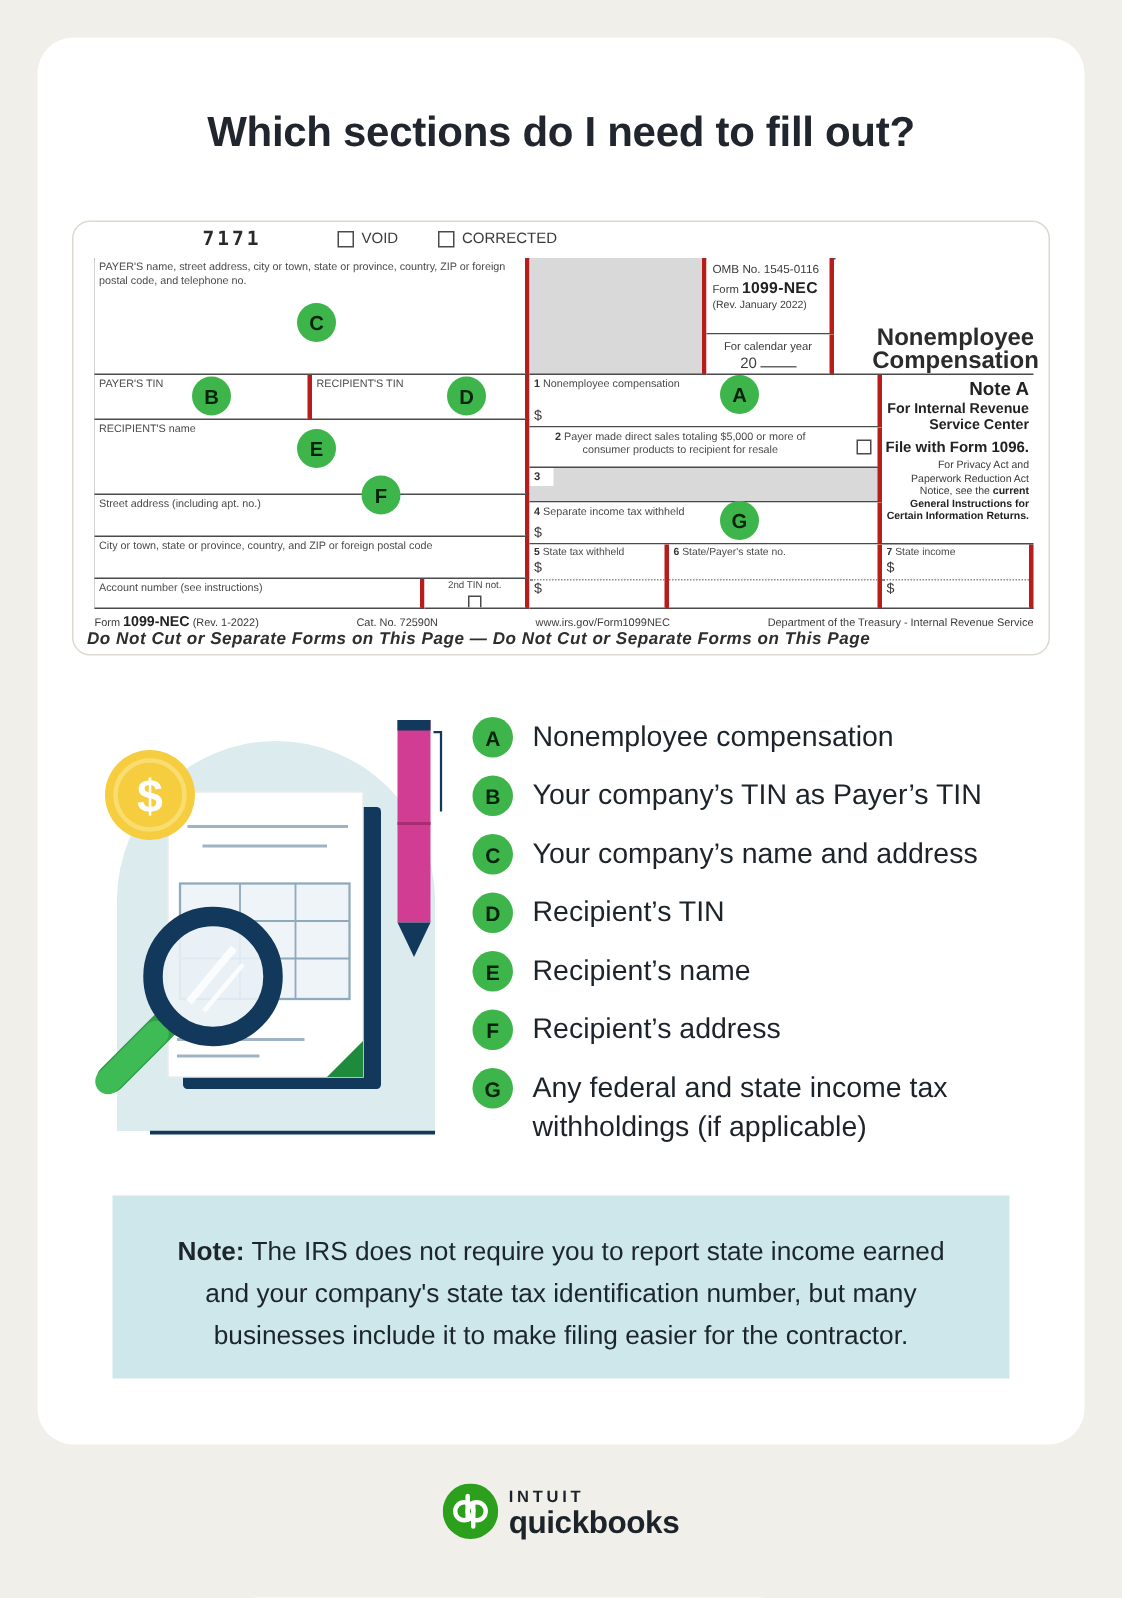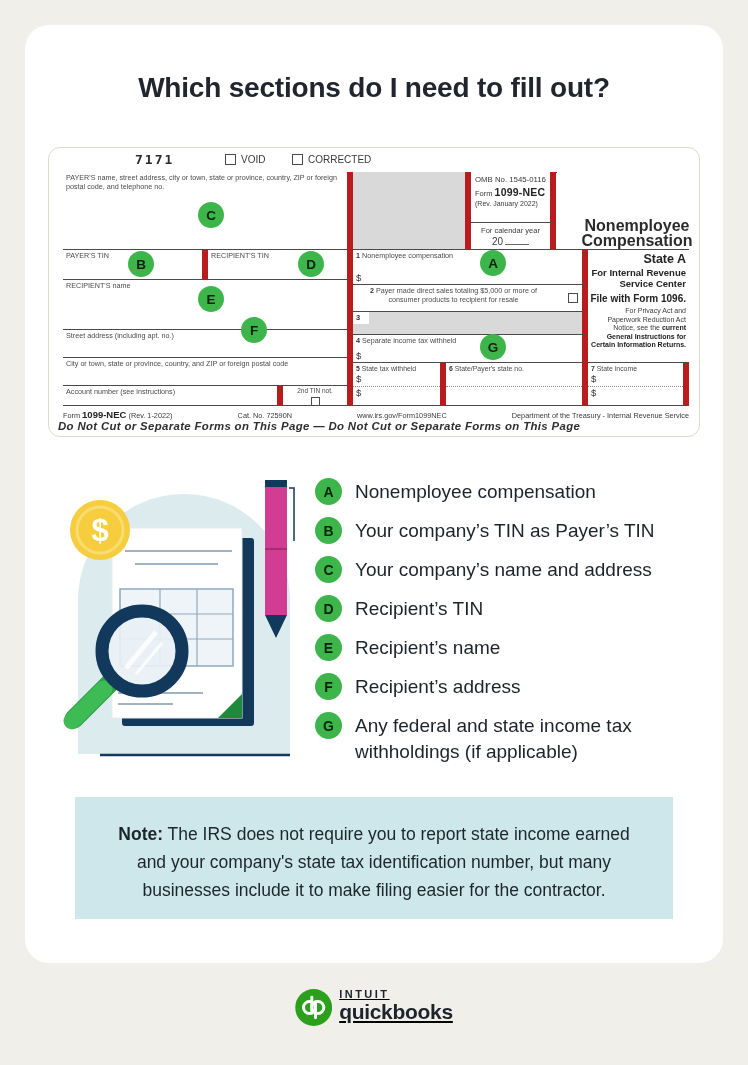--- a/index.html
+++ b/index.html
@@ -27,21 +27,21 @@
     position:absolute;left:86px;top:4px;font-family:"DejaVu Sans Mono",monospace;
     font-weight:bold;font-size:13px;letter-spacing:2px;color:#2b2b2b;
   }
   .hdr-check{position:absolute;top:6px;display:flex;gap:5px;}
   .cbx{display:inline-block;width:11px;height:11px;border:1px solid #4a4a4a;background:#fff;box-sizing:border-box;}
   .hdr-check .lbl{font-size:10px;color:#3a3a3a;}
   .ftable{position:absolute;left:14px;top:24px;width:626px;height:234px;}
   .tline-top{position:absolute;left:0;top:0;width:494px;border-top:1px solid #4a4a4a;}
   .tline-left{position:absolute;left:0;top:0;height:234px;border-left:1px solid #4a4a4a;}
   .fcell{position:absolute;box-sizing:border-box;background:#fff;overflow:hidden;}
-  .br{border-right:6px solid #b91c1c;}
+  .br{border-right:3px solid #b91c1c;}
   .bb{border-bottom:1px solid #4a4a4a;}
   .grey{background:#d9d9d9;}
   .noborder{background:transparent;}
   .flabel{font-size:7.2px;color:#4a4a4a;line-height:8.6px;display:block;padding:2px 3px 0 3px;}
   .fnum{font-weight:bold;color:#333;}
   .dollar{position:absolute;left:3px;bottom:1px;font-size:9.5px;color:#333;}
   .omb-line{font-size:7.8px;padding:3px 0 0 4px;color:#3a3a3a;}
   .omb-form{padding:2px 0 0 4px;font-size:7.5px;color:#3a3a3a;}
   .omb-form b{font-size:10.5px;color:#222;letter-spacing:0.2px;}
   .omb-rev{font-size:7px;padding:2px 0 0 4px;color:#3a3a3a;}
@@ -90,21 +90,21 @@
   
   .note-box{
     position:absolute;left:75px;top:797px;width:598px;height:122px;
     background:#cde7ea;box-sizing:border-box;padding:23px 38px 0 38px;
     text-align:center;font-size:17.5px;line-height:28px;color:#1d252c;
   }
   .note-box b{font-weight:bold;}
   
   .brand{
     position:absolute;left:50%;top:989px;transform:translateX(-50%);
-    display:flex;align-items:flex-start;gap:7px;text-decoration:underline;
+    display:flex;align-items:flex-end;gap:7px;
   }
   .brand-text{display:flex;flex-direction:column;line-height:1;}
   .brand-top{font-size:11px;font-weight:bold;letter-spacing:2.5px;color:#1d232a;}
   .brand-bottom{font-size:21px;font-weight:bold;letter-spacing:-0.3px;color:#1d232a;margin-top:1px;}
 </style>
 </head>
 <body>
 
 <div class="card"></div>
 
@@ -198,21 +198,21 @@
       <div class="sb-dollar dotted"></div>
       <div class="sb-dollar"></div>
     </div>
     <div class="fcell br bb statebox" style="left:525px;top:191px;width:101px;height:43px;">
       <div class="sb-label"><span class="fnum">7</span> <span>State income</span></div>
       <div class="sb-dollar dotted">$</div>
       <div class="sb-dollar">$</div>
     </div>
 
     <div class="fcell bb copy-a noborder" style="left:525px;top:78px;width:101px;height:113px;">
-      <span class="ca1">State A</span>
+      <span class="ca1">Note A</span>
       <span class="ca2"><span>For Internal Revenue</span><br><span>Service Center</span></span>
       <span class="ca3">File with Form 1096.</span>
       <span class="ca4"><span>For Privacy Act and Paperwork Reduction Act Notice, see the </span><b>current General Instructions for Certain Information Returns.</b></span>
     </div>
   </div>
 
   <span class="badge fbadge" style="left:149px;top:54px;">C</span>
   <span class="badge fbadge" style="left:79px;top:103px;">B</span>
   <span class="badge fbadge" style="left:249px;top:103px;">D</span>
   <span class="badge fbadge" style="left:431px;top:102px;">A</span>

